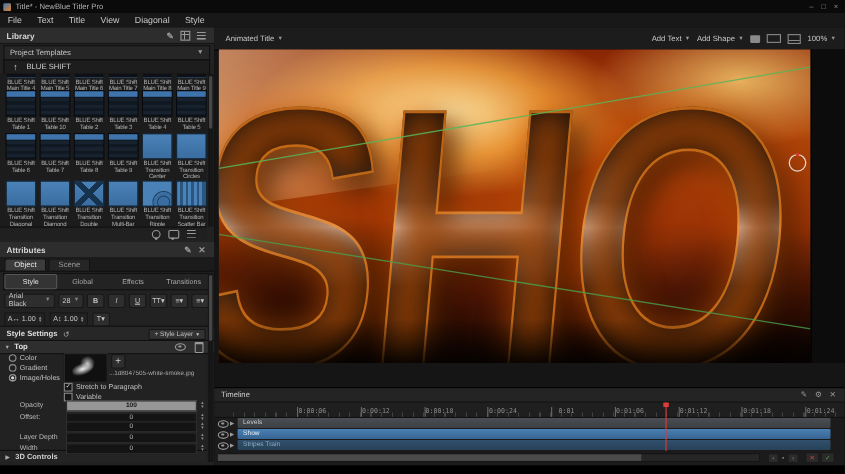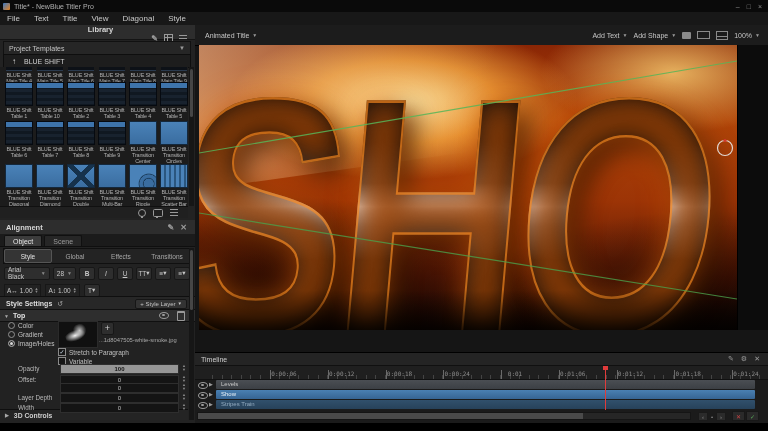--- a/index.html
+++ b/index.html
@@ -171,21 +171,21 @@
       <span class="menu-item">File</span>
       <span class="menu-item">Text</span>
       <span class="menu-item">Title</span>
       <span class="menu-item">View</span>
       <span class="menu-item">Diagonal</span>
       <span class="menu-item">Style</span>
     </div>
 
   <div class="abs left-panel">
 
-    <div class="abs phead" style="top:0;flex-direction:column;">
+    <div class="abs phead" style="top:0;">
       <span class="ptitle">Library</span>
       <span class="hicons">
         <span>✎</span>
         <span class="gridicon"></span>
         <span class="hamb"></span>
       </span>
     </div>
 
     <div class="abs drop-bar">
       <span>Project Templates</span>
@@ -330,21 +330,21 @@
       </div>
     <div class="abs grid-sb"></div>
 
     <div class="abs lib-footer">
       <span class="bulb"></span>
       <span class="commenti"></span>
       <span class="listi"></span>
     </div>
 
     <div class="abs phead attr-head">
-      <span class="ptitle">Alignment</span>
+      <span class="ptitle">Attributes</span>
       <span class="hicons">
         <span>✎</span>
         <span>✕</span>
       </span>
     </div>
 
     <div class="abs objtabs" id="objtabs">
         <span class="otab active">Object</span>
         <span class="otab">Scene</span>
       </div>

